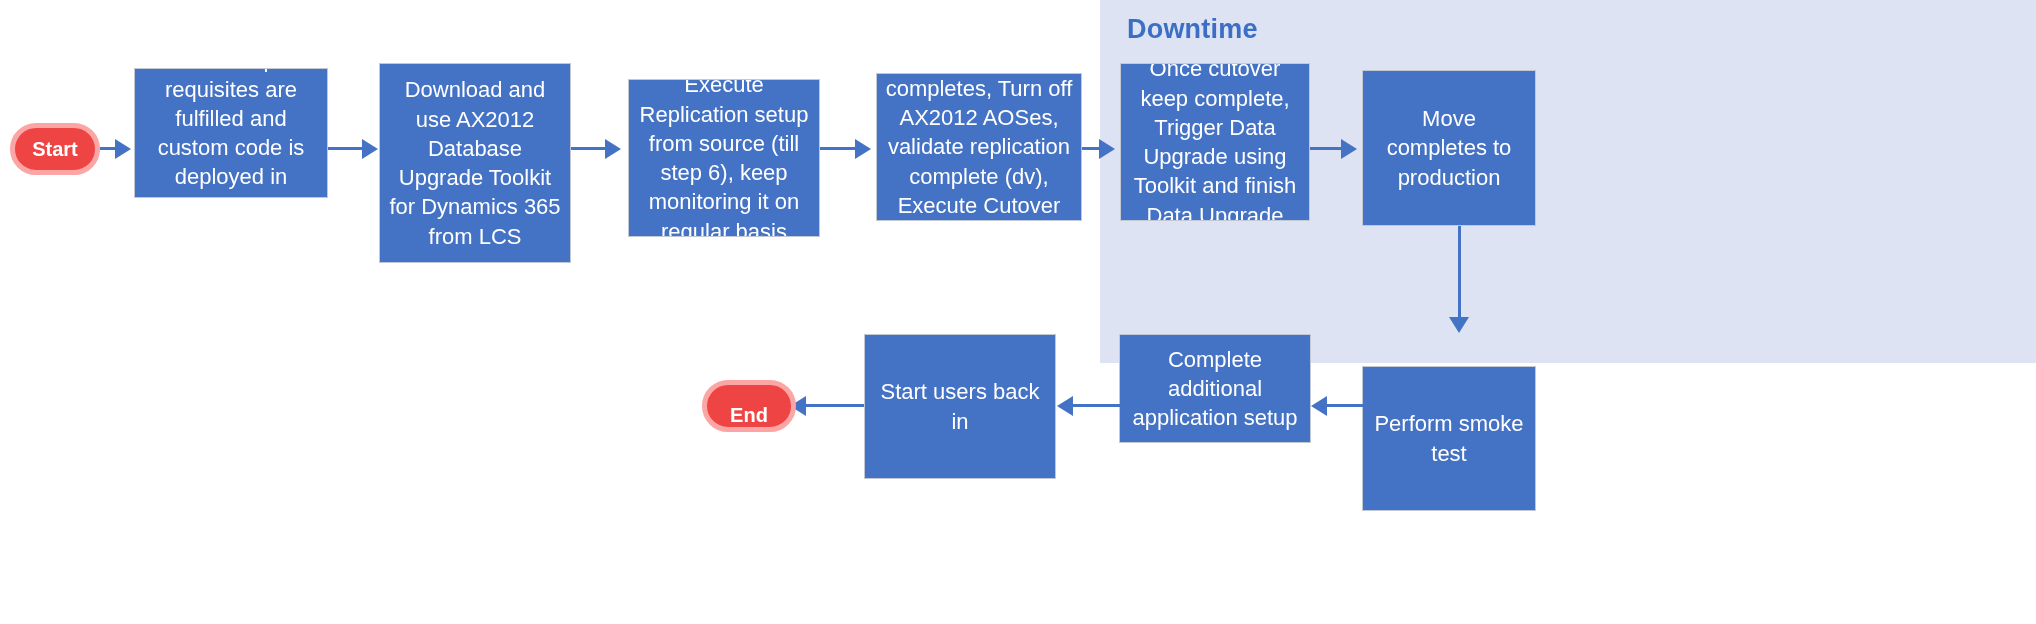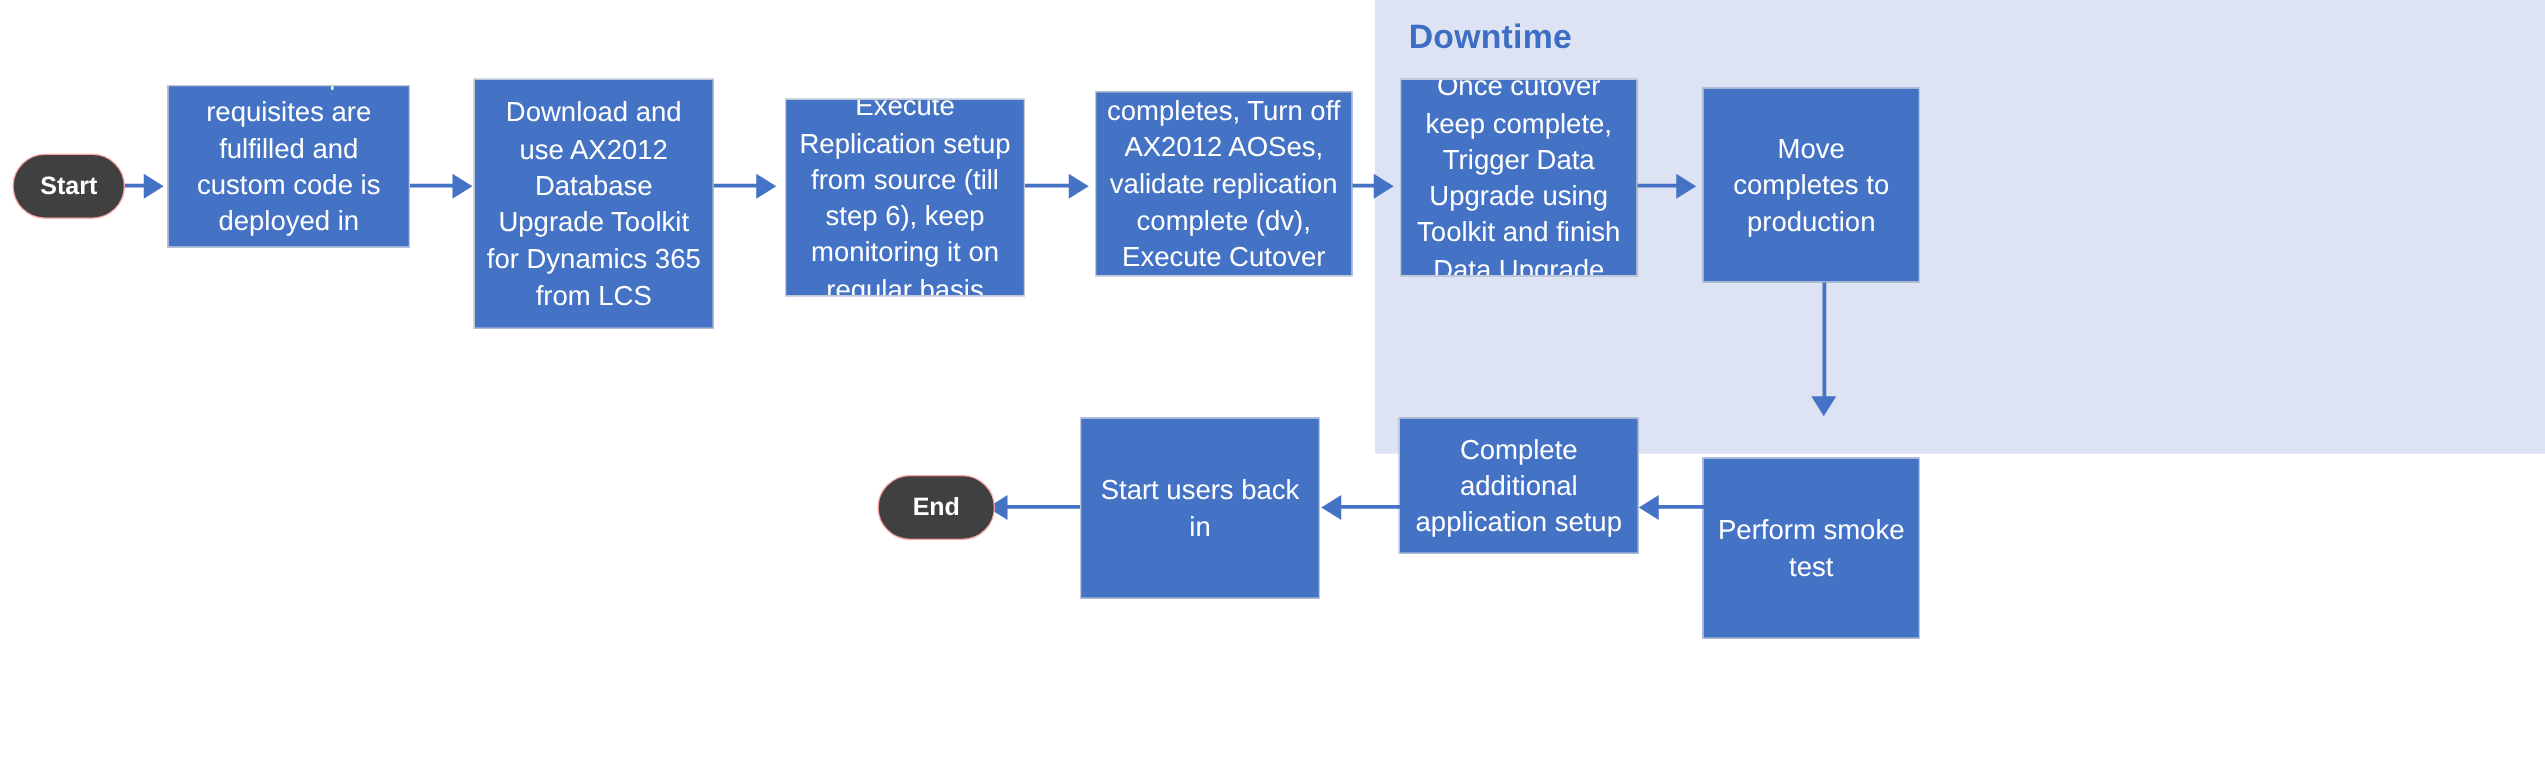--- a/index.html
+++ b/index.html
@@ -54,22 +54,22 @@
     line-height: 1.33;
     padding: 2px 6px;
     overflow: hidden;
   }
   .node .txt { display: block; width: 100%; }
 
   
   .terminator {
     position: absolute;
     box-sizing: border-box;
-    background: #404040;
-    border: 1px solid #fca5a5;
+    background: #ef4444;
+    border: 5px solid #fca5a5;
     border-radius: 46px;
     color: #ffffff;
     font-size: 20px;
     font-weight: bold;
     display: flex;
     align-items: center;
     justify-content: center;
     text-align: center;
   }
 
@@ -173,17 +173,17 @@
   <div class="conn conn-h" style="left:1068px; top:404px; width:52px;"></div>
   <div class="arrow arrow-left" style="left:1057px; top:396px;"></div>
 
   <div class="node" style="left:864px; top:334px; width:192px; height:145px;">
     <span class="txt">Start users back in</span>
   </div>
 
   <div class="conn conn-h" style="left:800px; top:404px; width:64px;"></div>
   <div class="arrow arrow-left" style="left:790px; top:396px;"></div>
 
-  <div class="terminator" style="left:702px; top:380px; width:94px; height:52px;">
+  <div class="terminator" style="left:702px; top:380px; width:94px; height:52px;align-items:flex-end;">
     <span class="txt">End</span>
   </div>
 
 </div>
 
 </body></html>

